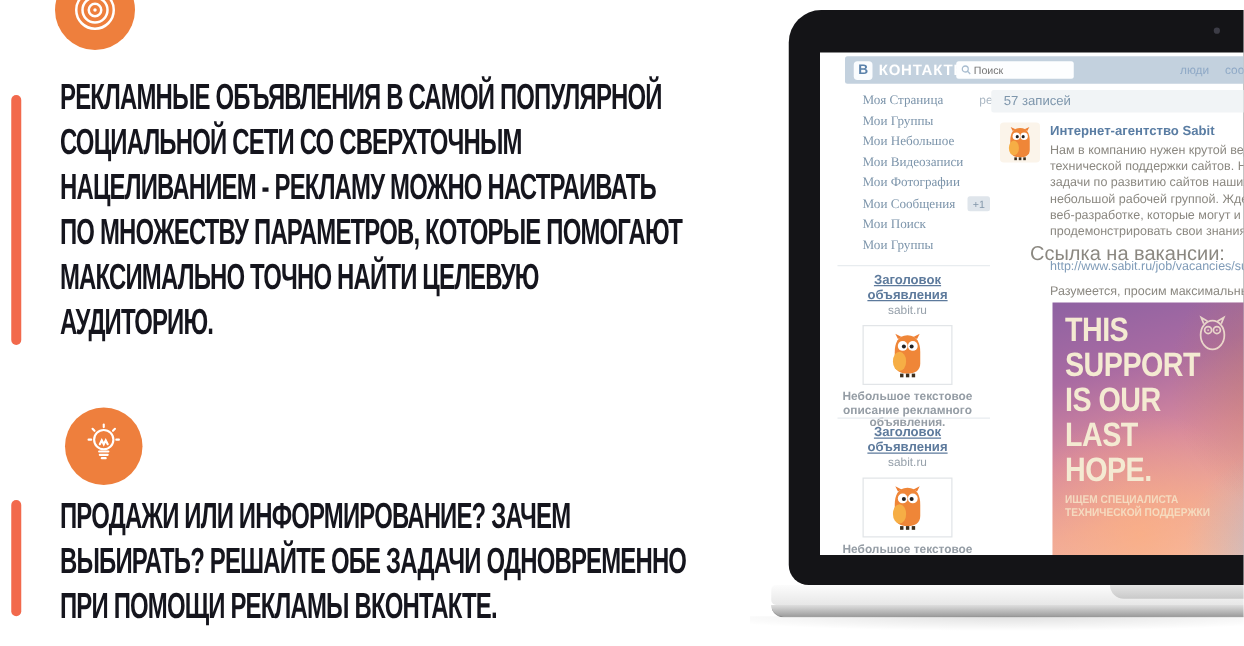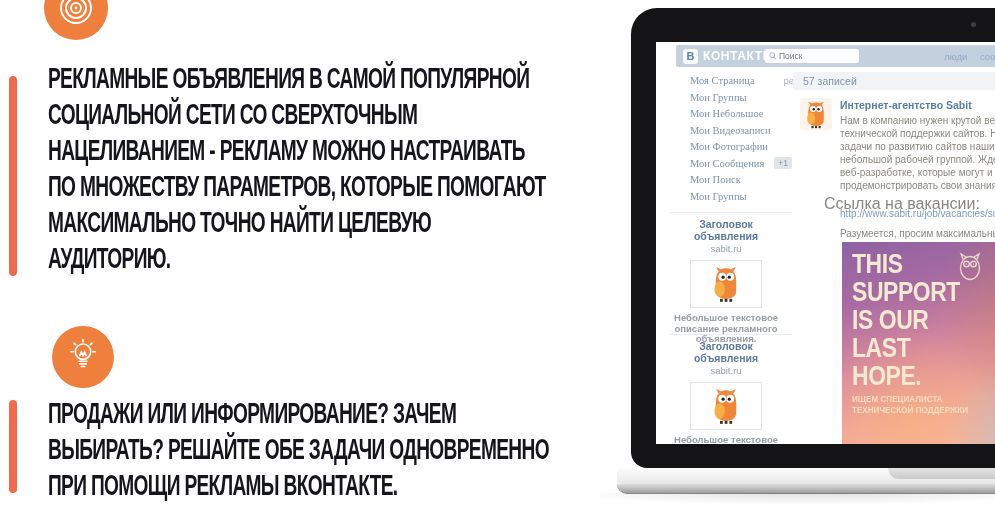--- a/index.html
+++ b/index.html
@@ -61,21 +61,21 @@
   .sb-row { position:absolute; left:34px; width:112px; height:14px;
     font-size:10.5px; color:#7d95ab; }
   .sb-label { white-space:nowrap;font-family:Liberation Serif, serif; }
   .sb-action { position:absolute; right:0; top:1px; font-size:9.5px; color:#aab7c3; }
   .sb-badge { position:absolute; right:10px; top:0; background:#dfe5eb; color:#8296a9;
     border-radius:2px; font-size:8.5px; padding:1px 4px; }
 
   .divider { position:absolute; left:14px; width:122px; height:1px; background:#e8ecef; }
 
   .ad { position:absolute; left:10px; width:120px; text-align:center; }
-  .ad-title { font-size:10.5px; font-weight:bold; color:#5d7a9c; }
+  .ad-title { font-size:10.5px; font-weight:bold; color:#5d7a9c;text-decoration:underline; }
   .ad-domain { font-size:9.5px; color:#97a1ab; margin-top:1px; }
   .ad-img { margin:6px auto 5px auto; width:70px; height:46px; background:#fff;
     border:1px solid #e2e5e8; display:flex; align-items:center; justify-content:center; }
   .ad-desc { font-size:9.5px; line-height:10.5px; color:#959da5; width:108px; margin:0 auto;font-weight:bold; }
 
   .records-bar { position:absolute; left:137px; top:30px; width:283px; height:18px;
     background:#f1f4f6; border-radius:2px; }
   .records-bar span { position:absolute; left:10px; top:3px; font-size:10.5px; color:#7e96ac; }
 
   .post-avatar { position:absolute; left:144px; top:56px; width:32px; height:32px;

